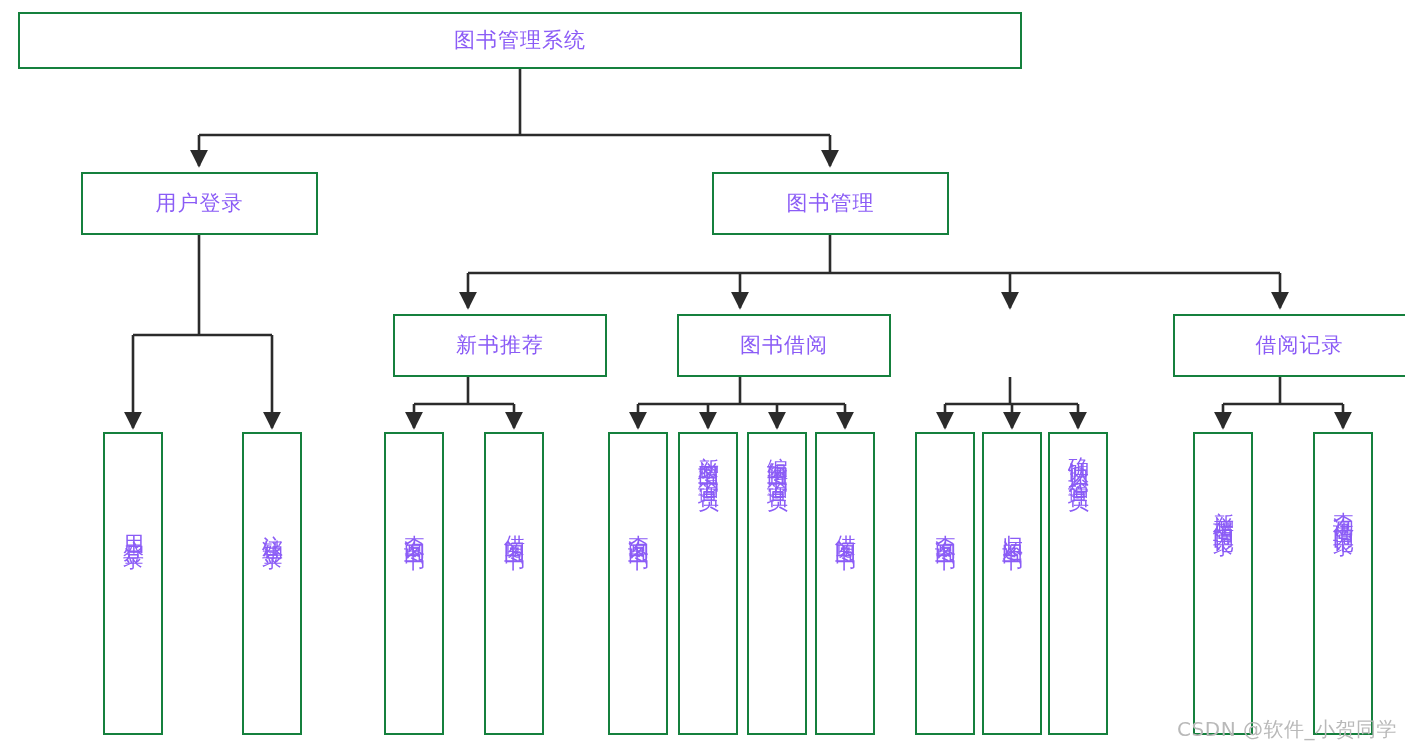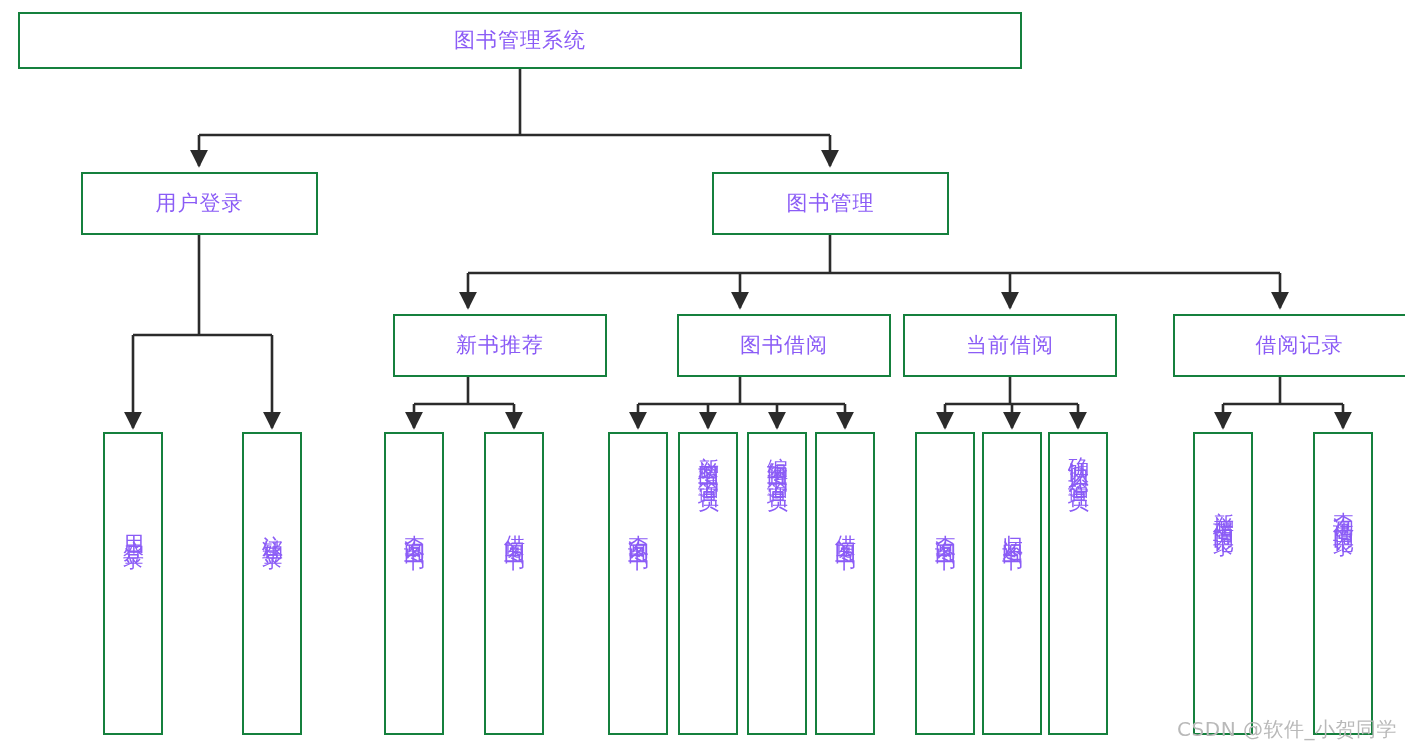--- a/index.html
+++ b/index.html
@@ -134,23 +134,20 @@
   <div class="node horiz" style="left:712px; top:172px; width:237px; height:63px;">
     <span class="label">图书管理</span>
   </div>
 
   <div class="node horiz" style="left:361px; top:314px; width:214px; height:63px;margin-left:32px;">
     <span class="label">新书推荐</span>
   </div>
   <div class="node horiz" style="left:633px; top:314px; width:214px; height:63px;margin-left:44px;">
     <span class="label">图书借阅</span>
   </div>
-  <div class="node horiz" style="left:903px; top:314px; width:214px; height:63px;">
-    <span class="label">当前借阅</span>
-  </div>
   <div class="node horiz" style="left:1173px; top:314px; width:253px; height:63px;">
     <span class="label">借阅记录</span>
   </div>
 
   <div class="node vert mid" style="left:103px; top:432px; width:60px; height:303px;">
     <span class="label">用户登录</span>
   </div>
   <div class="node vert mid" style="left:242px; top:432px; width:60px; height:303px;">
     <span class="label">注销登录</span>
   </div>

